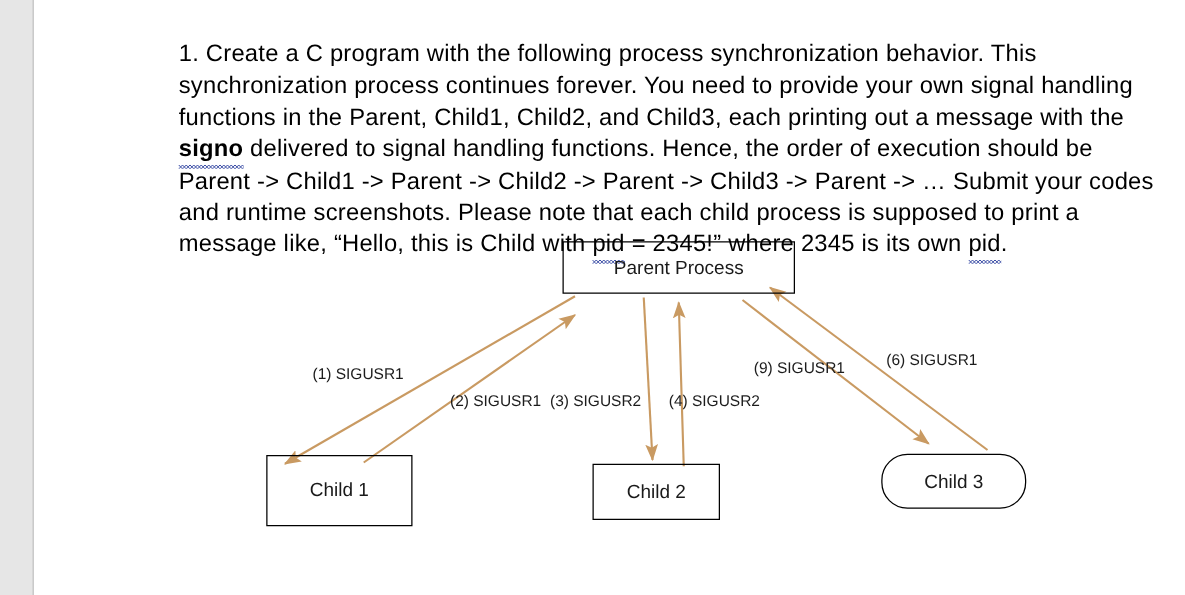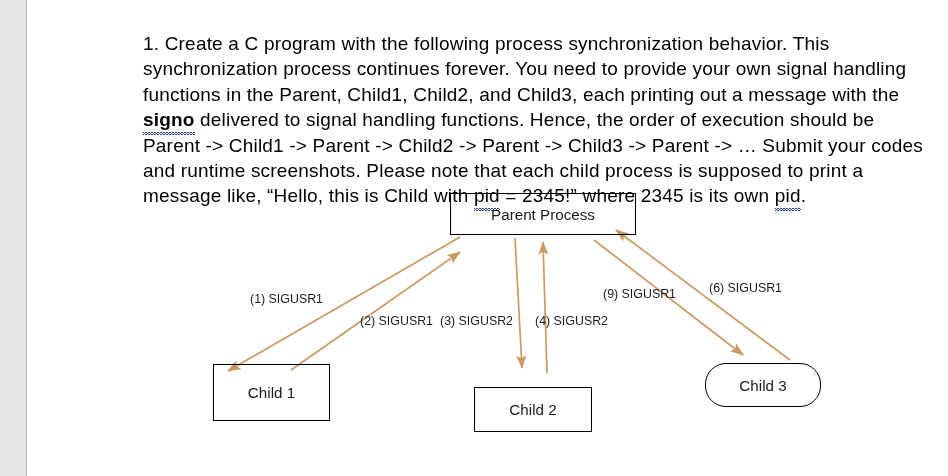--- a/index.html
+++ b/index.html
@@ -76,21 +76,21 @@
     display: flex;
     align-items: center;
     justify-content: center;
     font-size: 15.2px;
     color: #1a1a1a;
     font-family: "Liberation Sans", sans-serif;
     box-sizing: border-box;
   }
   #node-parent { left: 450px; top: 193px; width: 186px; height: 42px; }
   #node-child1 { left: 213px; top: 364px; width: 117px; height: 57px; }
-  #node-child2 { left: 474px; top: 387px; width: 118px; height: 45px; }
+  #node-child2 { left: 474px; top: 371px; width: 102px; height: 45px; }
   #node-child3 { left: 705px; top: 363px; width: 116px; height: 44px; border-radius: 21px; }
 
   .edge-label {
     position: absolute;
     font-size: 12.4px;
     color: #1c1c1c;
     white-space: nowrap;
     font-family: "Liberation Sans", sans-serif;
   }
   #lbl-1 { left: 250px; top: 292px; }

